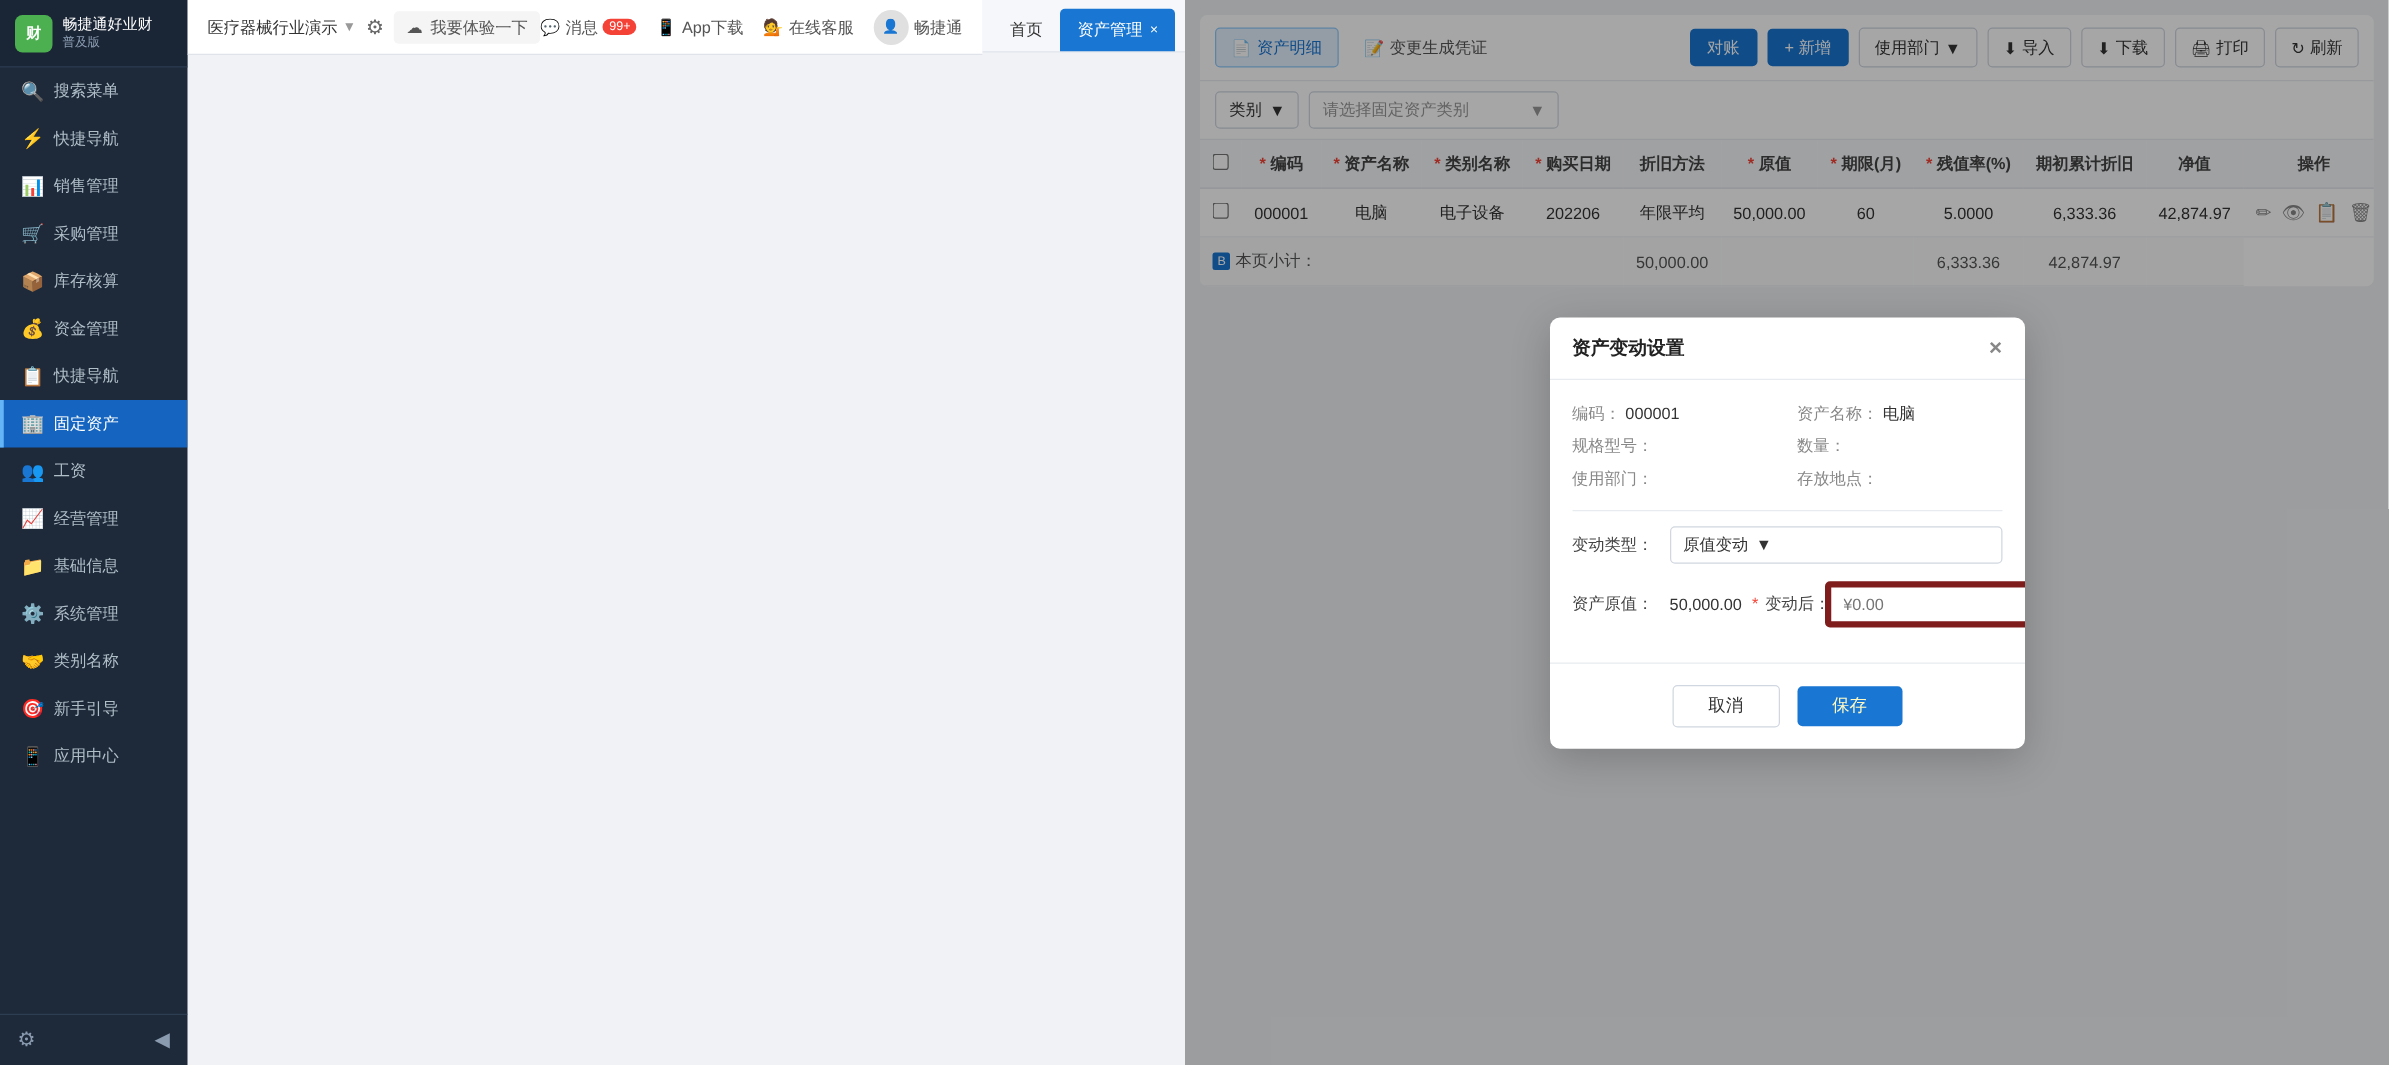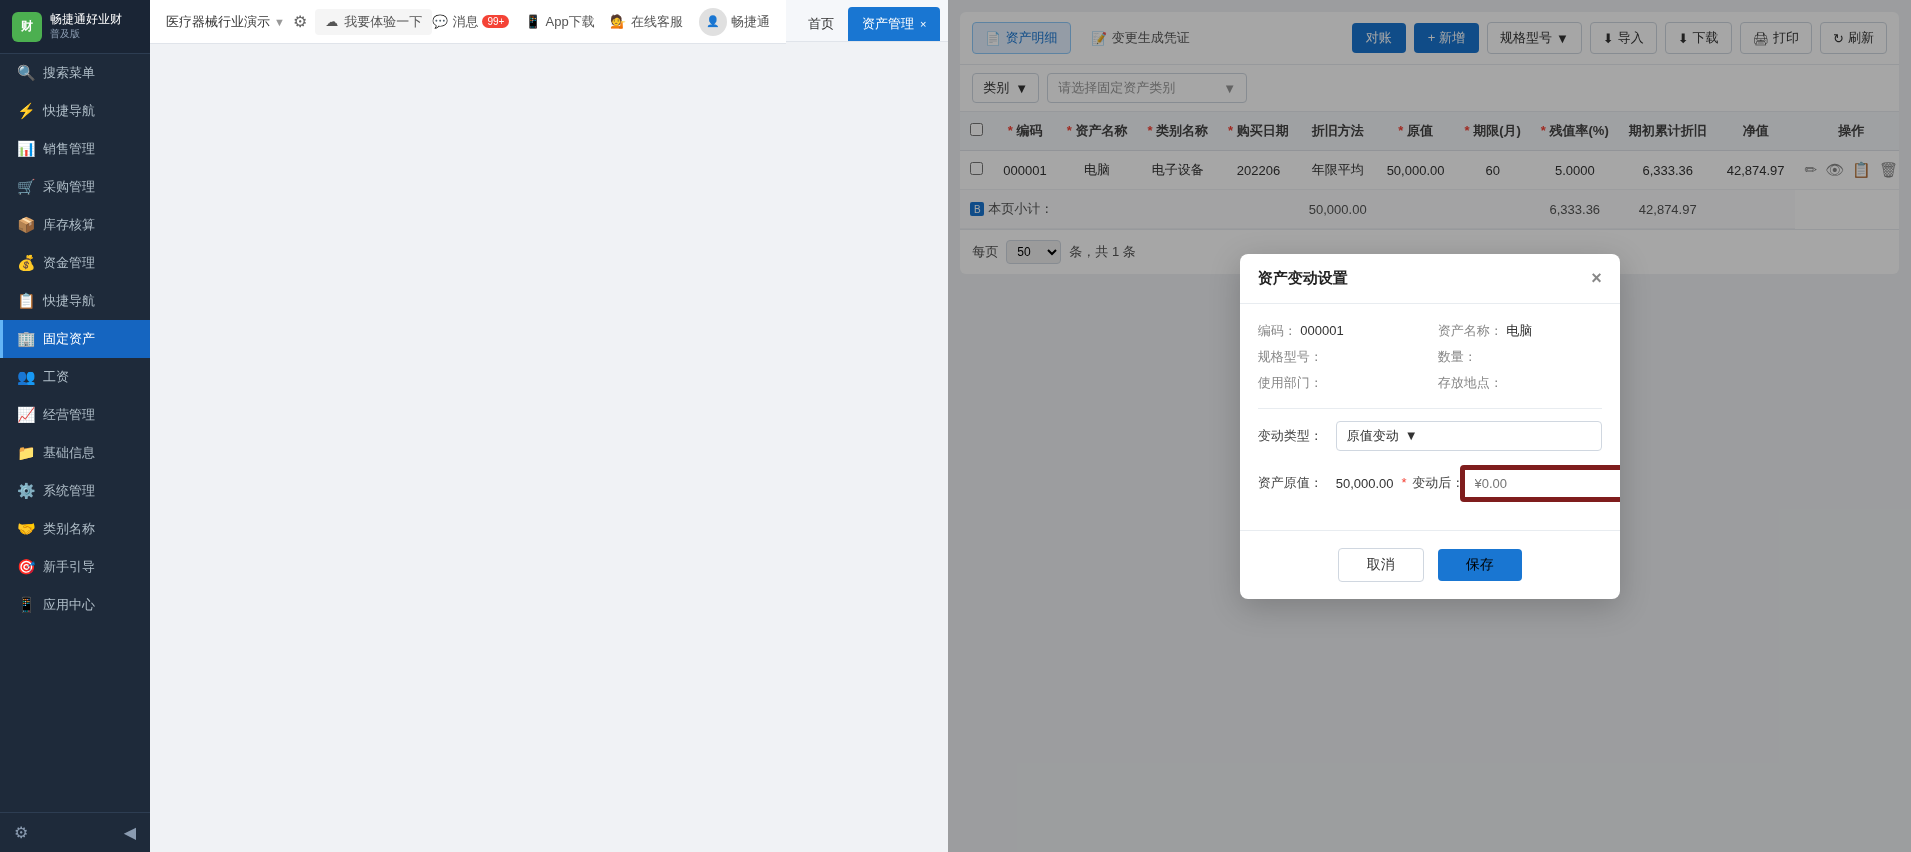--- a/index.html
+++ b/index.html
@@ -264,21 +264,21 @@
     .modal-footer {
       display: flex; align-items: center; justify-content: center;
       gap: 14px; padding: 17px 18px;
       border-top: 1px solid #e8ecf0;
     }
     .btn-cancel {
       background: #fff; color: #333; border: 1px solid #d0d7e0;
       padding: 7px 28px; border-radius: 4px; font-size: 14px; cursor: pointer;
     }
     .btn-save {
-      background: #1976d2; color: #000000; border: none;
+      background: #1976d2; color: #fef9c3; border: none;
       padding: 7px 28px; border-radius: 4px; font-size: 14px; cursor: pointer;
     }
 
     
     ::-webkit-scrollbar { width: 6px; height: 6px; }
     ::-webkit-scrollbar-track { background: #f0f2f5; }
     ::-webkit-scrollbar-thumb { background: #c0c8d4; border-radius: 3px; }
   </style>
 </head>
 <body>
@@ -414,21 +414,21 @@
             <span>资产明细</span>
           </div>
           <div class="btn-tab inactive">
             <span>📝</span>
             <span>变更生成凭证</span>
           </div>
           <div class="toolbar-right">
             <button class="btn-primary">对账</button>
             <button class="btn-primary">+ 新增</button>
             <button class="btn-batch">
-              <span>规格型号</span>
+              <span>使用部门</span>
               <span>▼</span>
             </button>
             <button class="btn-secondary">
               <span>⬇</span>
               <span>导入</span>
             </button>
             <button class="btn-secondary">
               <span>⬇</span>
               <span>下载</span>
             </button>
@@ -535,28 +535,20 @@
               </td>
               <td>50,000.00</td>
               <td colspan="2"></td>
               <td>6,333.36</td>
               <td>42,874.97</td>
               <td></td>
             </tr>
           </tbody>
         </table>
 
-        <div class="table-footer">
-          <span>每页</span>
-          <select class="page-select">
-            <option>50</option>
-            <option>100</option>
-          </select>
-          <span>条，共 1 条</span>
-        </div>
       </div>
     </div>
 
 
     <div class="modal-overlay">
       <div class="modal">
         <div class="modal-header">
           <span>资产变动设置</span>
           <span class="modal-close">×</span>
         </div>

